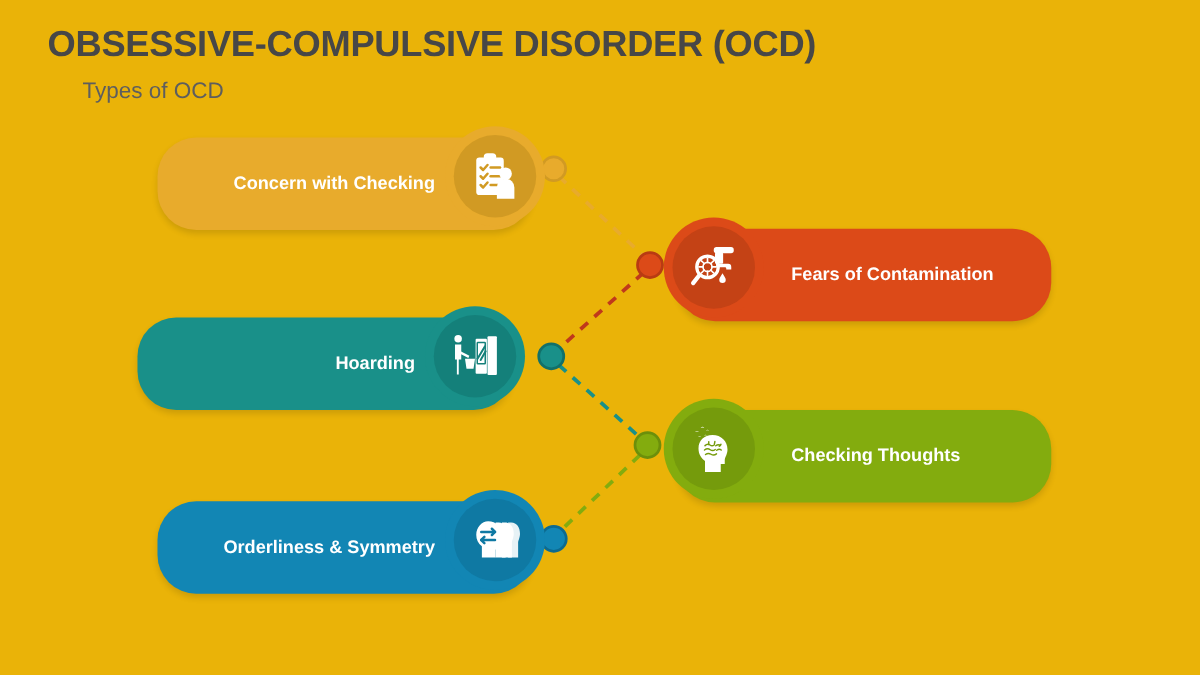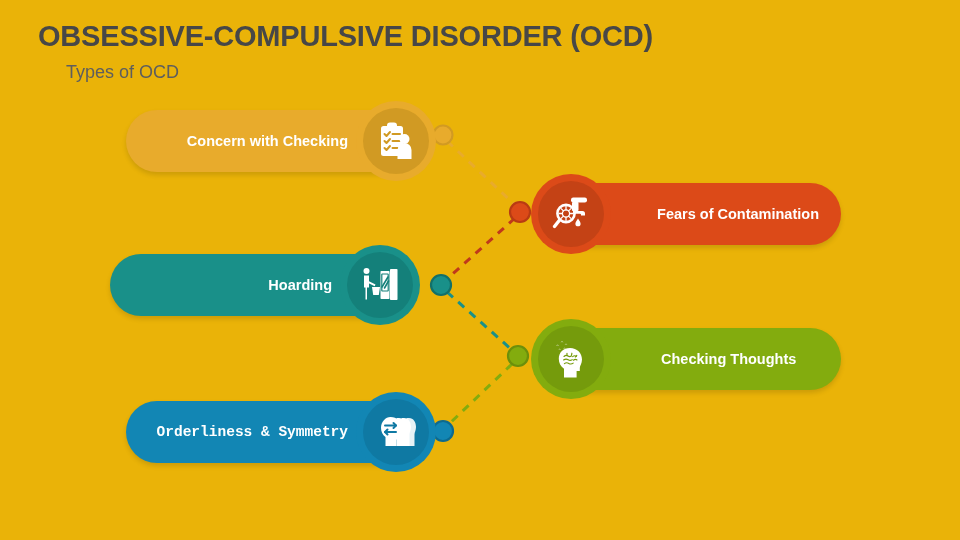--- a/index.html
+++ b/index.html
@@ -55,21 +55,21 @@
   
   .node {
     position: absolute;
     width: 300px;
     height: 62px;
   }
   .pill {
     position: absolute;
     top: 0;
     width: 300px;
-    height: 62px;
+    height: 74px;
     border-radius: 31px;
     box-shadow: 0 3px 5px rgba(0,0,0,0.13);
     display: flex;
     align-items: center;
     box-sizing: border-box;
   }
   .node.left .pill {
     left: 0;
     justify-content: flex-start;
     padding-left: 20px;
@@ -79,21 +79,21 @@
     justify-content: flex-end;
     padding-right: 22px;
   }
   .label {
     font-size: 14.5px;
     color: #ffffff;
     font-weight: bold;
     white-space: nowrap;
   }
   .node.left .label { margin-left: auto; margin-right: 78px; }
-  .node.right .label { margin-right: auto; margin-left: 120px; }
+  .node.right .label { margin-right: auto; margin-left: 92px; }
 
   
   .bubble {
     position: absolute;
     top: -9px;
     width: 80px;
     height: 80px;
     border-radius: 50%;
     display: flex;
     align-items: center;
@@ -188,21 +188,21 @@
           <g stroke="#14807a" stroke-width="1.6" stroke-linecap="round">
             <line x1="22" y1="22" x2="28" y2="12"></line>
             <line x1="24.5" y1="23" x2="28.5" y2="16"></line>
           </g>
           <rect x="21.8" y="9" width="6.4" height="17" rx="0.5" fill="none" stroke="#14807a" stroke-width="1.2"></rect>
         </svg>
       </div>
     </div>
   </div>
 
-  <div class="node left" style="left:126px; top:401px;font-family:Liberation Mono, monospace;">
+  <div class="node left" style="left:126px; top:401px;">
     <div class="pill" style="background:#1286b4;">
       <span class="label">Orderliness &amp; Symmetry</span>
     </div>
     <div class="bubble" style="background:#1286b4;">
       <div class="bubble-inner" style="background:#0f79a3;">
         <svg width="40" height="40" viewBox="0 0 40 40">
           <g fill="#ffffff">
             <path d="M33 6 c4.5 0 7 4 7 9 c0 3.5 -1.5 5 -1.5 7.5 l0 11.5 l-8 0 l0 -28 z" opacity="0.9"></path>
             <path d="M28 6 c4.5 0 7 4 7 9 c0 3.5 -1.5 5 -1.5 7.5 l0 11.5 l-8 0 l0 -28 z"></path>
             <path d="M23 6 c4.5 0 7 4 7 9 c0 3.5 -1.5 5 -1.5 7.5 l0 11.5 l-8 0 l0 -28 z"></path>

